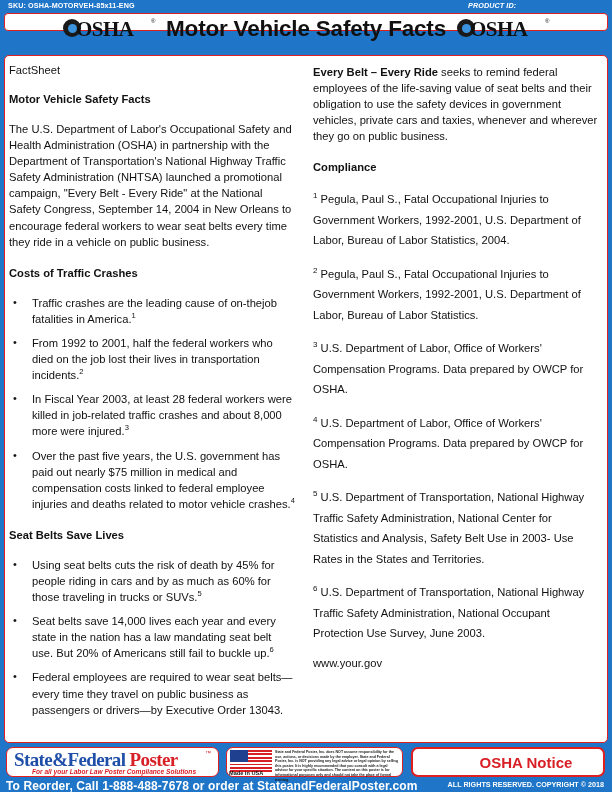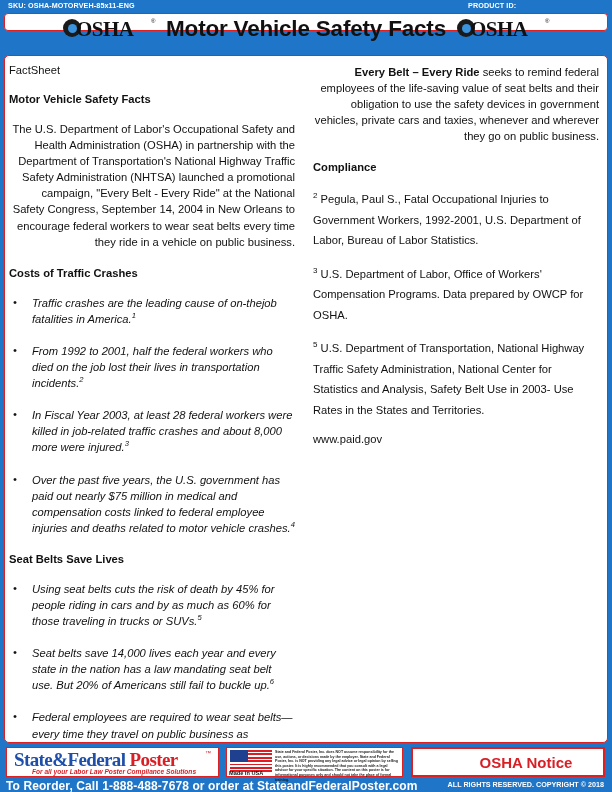--- a/index.html
+++ b/index.html
@@ -36,20 +36,21 @@
     color: #ffffff;
     letter-spacing: 0.1px;
   }
   .skubar .pid {
     position: absolute;
     left: 468px; top: 1px;
     font-size: 7.2px;
     font-weight: bold;
     color: #ffffff;
     letter-spacing: 0.1px;
+    font-style: italic;
   }
 
   
   .titleband {
     position: absolute;
     top: 13px; left: 4px;
     width: 604px;
     height: 18px;
     background: #ffffff;
     border: 1.6px solid #e02020;
@@ -155,35 +156,33 @@
     font-size: 11.2px;
     font-weight: bold;
     color: #111;
     margin: 0 0 16px 0;
   }
   p.body {
     font-size: 11.2px;
     line-height: 16.1px;
     color: #111;
     margin: 0 0 17px 0;
-    text-align: right;
   }
   ul.bullets {
     list-style: none;
     margin: 0 0 17px 0;
     padding: 0;
   }
   ul.bullets li {
     position: relative;
     font-size: 11.2px;
     line-height: 16.1px;
     color: #111;
     padding-left: 23px;
-    margin: 16px 0 0 0;
-    font-style: italic;
+    margin: 8px 0 0 0;
   }
   ul.bullets li::before {
     content: "\2022";
     position: absolute;
     left: 4px;
     top: -1px;
     font-size: 11px;
     color: #111;
   }
   sup { font-size: 7.6px; vertical-align: super; line-height: 0; }
@@ -207,21 +206,21 @@
     position: absolute;
     top: 745px; left: 0;
     width: 612px;
     height: 47px;
     background: #1f76c8;
   }
   .fbox {
     position: absolute;
     background: #ffffff;
     border: 1.5px solid #e02020;
-    border-radius: 0;
+    border-radius: 7px;
     box-sizing: border-box;
   }
   .sfp-box {
     left: 6px; top: 2px;
     width: 213px; height: 30px;
   }
   .sfp-title {
     position: absolute;
     left: 7px; top: 1px;
     font-family: "Liberation Serif", serif;
@@ -370,25 +369,28 @@
         <li><span>Seat belts save 14,000 lives each year and every state in the nation has a law mandating seat belt use. But 20% of Americans still fail to buckle up.</span><sup>6</sup></li>
         <li><span>Federal employees are required to wear seat belts—every time they travel on public business as passengers or drivers—by Executive Order 13043.</span></li>
       </ul>
     </div>
 
     <div class="col right">
       <p class="body lead"><b>Every Belt – Every Ride</b><span> seeks to remind federal employees of the life-saving value of seat belts and their obligation to use the safety devices in government vehicles, private cars and taxies, whenever and wherever they go on public business.</span></p>
 
       <h2 class="sec">Compliance</h2>
 
+      <p class="ref"><span class="num">1</span> <span>Pegula, Paul S., Fatal Occupational Injuries to Government Workers, 1992-2001, U.S. Department of Labor, Bureau of Labor Statistics, 2004.</span></p>
       <p class="ref"><span class="num">2</span> <span>Pegula, Paul S., Fatal Occupational Injuries to Government Workers, 1992-2001, U.S. Department of Labor, Bureau of Labor Statistics.</span></p>
       <p class="ref"><span class="num">3</span> <span>U.S. Department of Labor, Office of Workers' Compensation Programs. Data prepared by OWCP for OSHA.</span></p>
+      <p class="ref"><span class="num">4</span> <span>U.S. Department of Labor, Office of Workers' Compensation Programs. Data prepared by OWCP for OSHA.</span></p>
       <p class="ref"><span class="num">5</span> <span>U.S. Department of Transportation, National Highway Traffic Safety Administration, National Center for Statistics and Analysis, Safety Belt Use in 2003- Use Rates in the States and Territories.</span></p>
-
-      <p class="weburl">www.paid.gov</p>
+      <p class="ref"><span class="num">6</span> <span>U.S. Department of Transportation, National Highway Traffic Safety Administration, National Occupant Protection Use Survey, June 2003.</span></p>
+
+      <p class="weburl">www.your.gov</p>
     </div>
   </div>
 
   <div class="footer">
 
     <div class="fbox sfp-box">
       <div class="sfp-title"><span class="blue">State</span><span class="blue">&amp;</span><span class="blue">Federal</span> <span class="red">Poster</span></div>
       <div class="sfp-tm">™</div>
       <div class="sfp-sub">For all your Labor Law Poster Compliance Solutions</div>
     </div>

